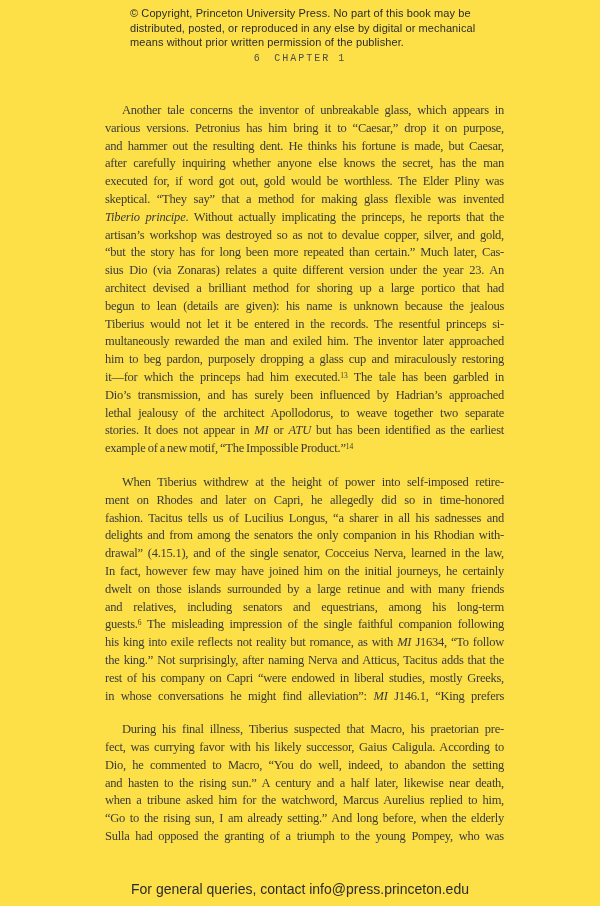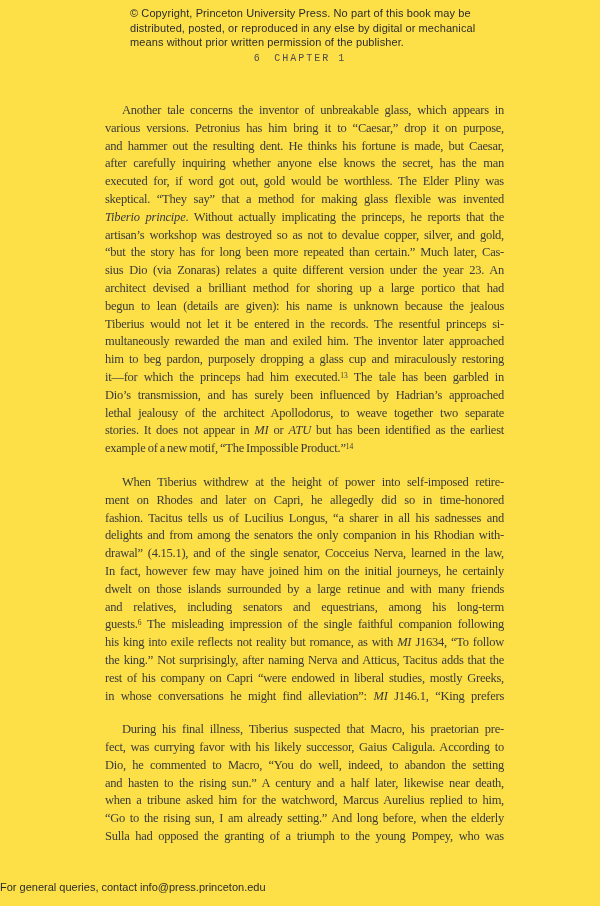--- a/index.html
+++ b/index.html
@@ -36,23 +36,23 @@
   }
   .para { margin:16px; }
   .line { text-align:justify; text-align-last:justify; }
   .line.endline { text-align-last:left; }
   .line.indent { text-indent:17px; }
   .line sup { font-size:0.6em; vertical-align:0.45em; line-height:0; letter-spacing:0; }
   .line i { letter-spacing:-0.2px; }
   
   .footer-queries {
     position:absolute; top:881px; left:0; width:600px;
-    text-align:left;
+    text-align:center;
     font-family:"Liberation Sans", sans-serif;
-    font-size:11px; color:#2b2b2b;
+    font-size:14px; color:#2b2b2b;
   }
 </style>
 </head>
 <body>
 
 <div class="page">
 
   <header class="copyright">
 
   <div class="c-line">© Copyright, Princeton University Press. No part of this book may be</div>

